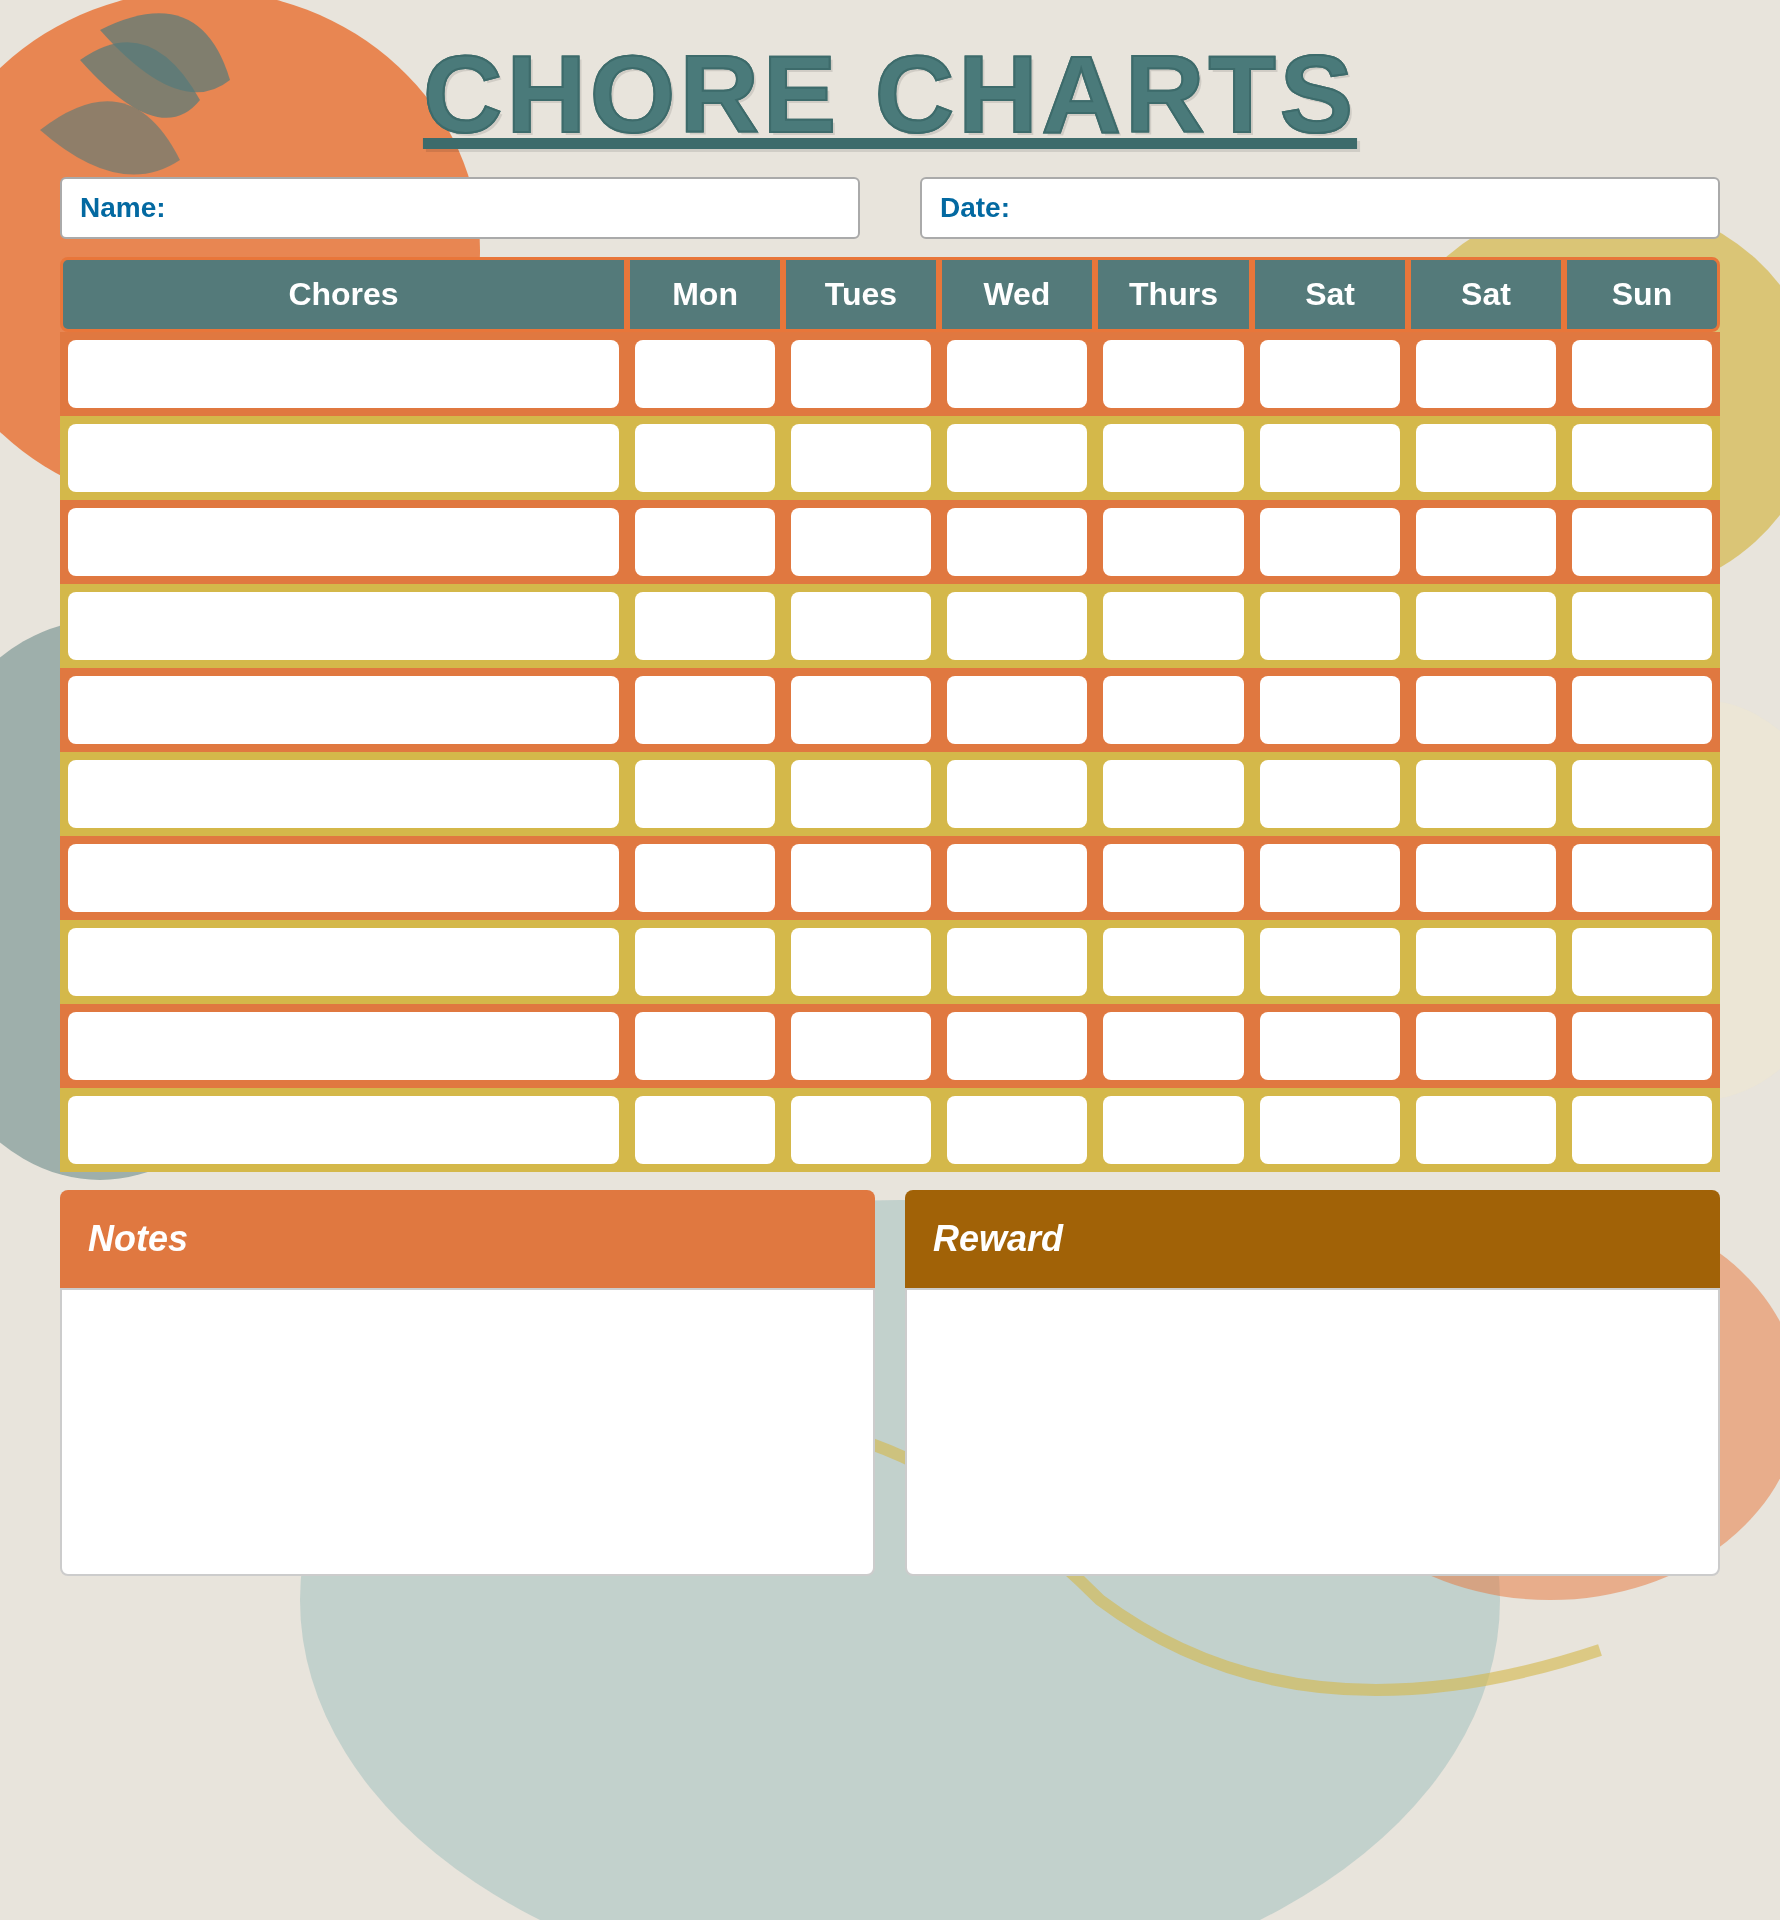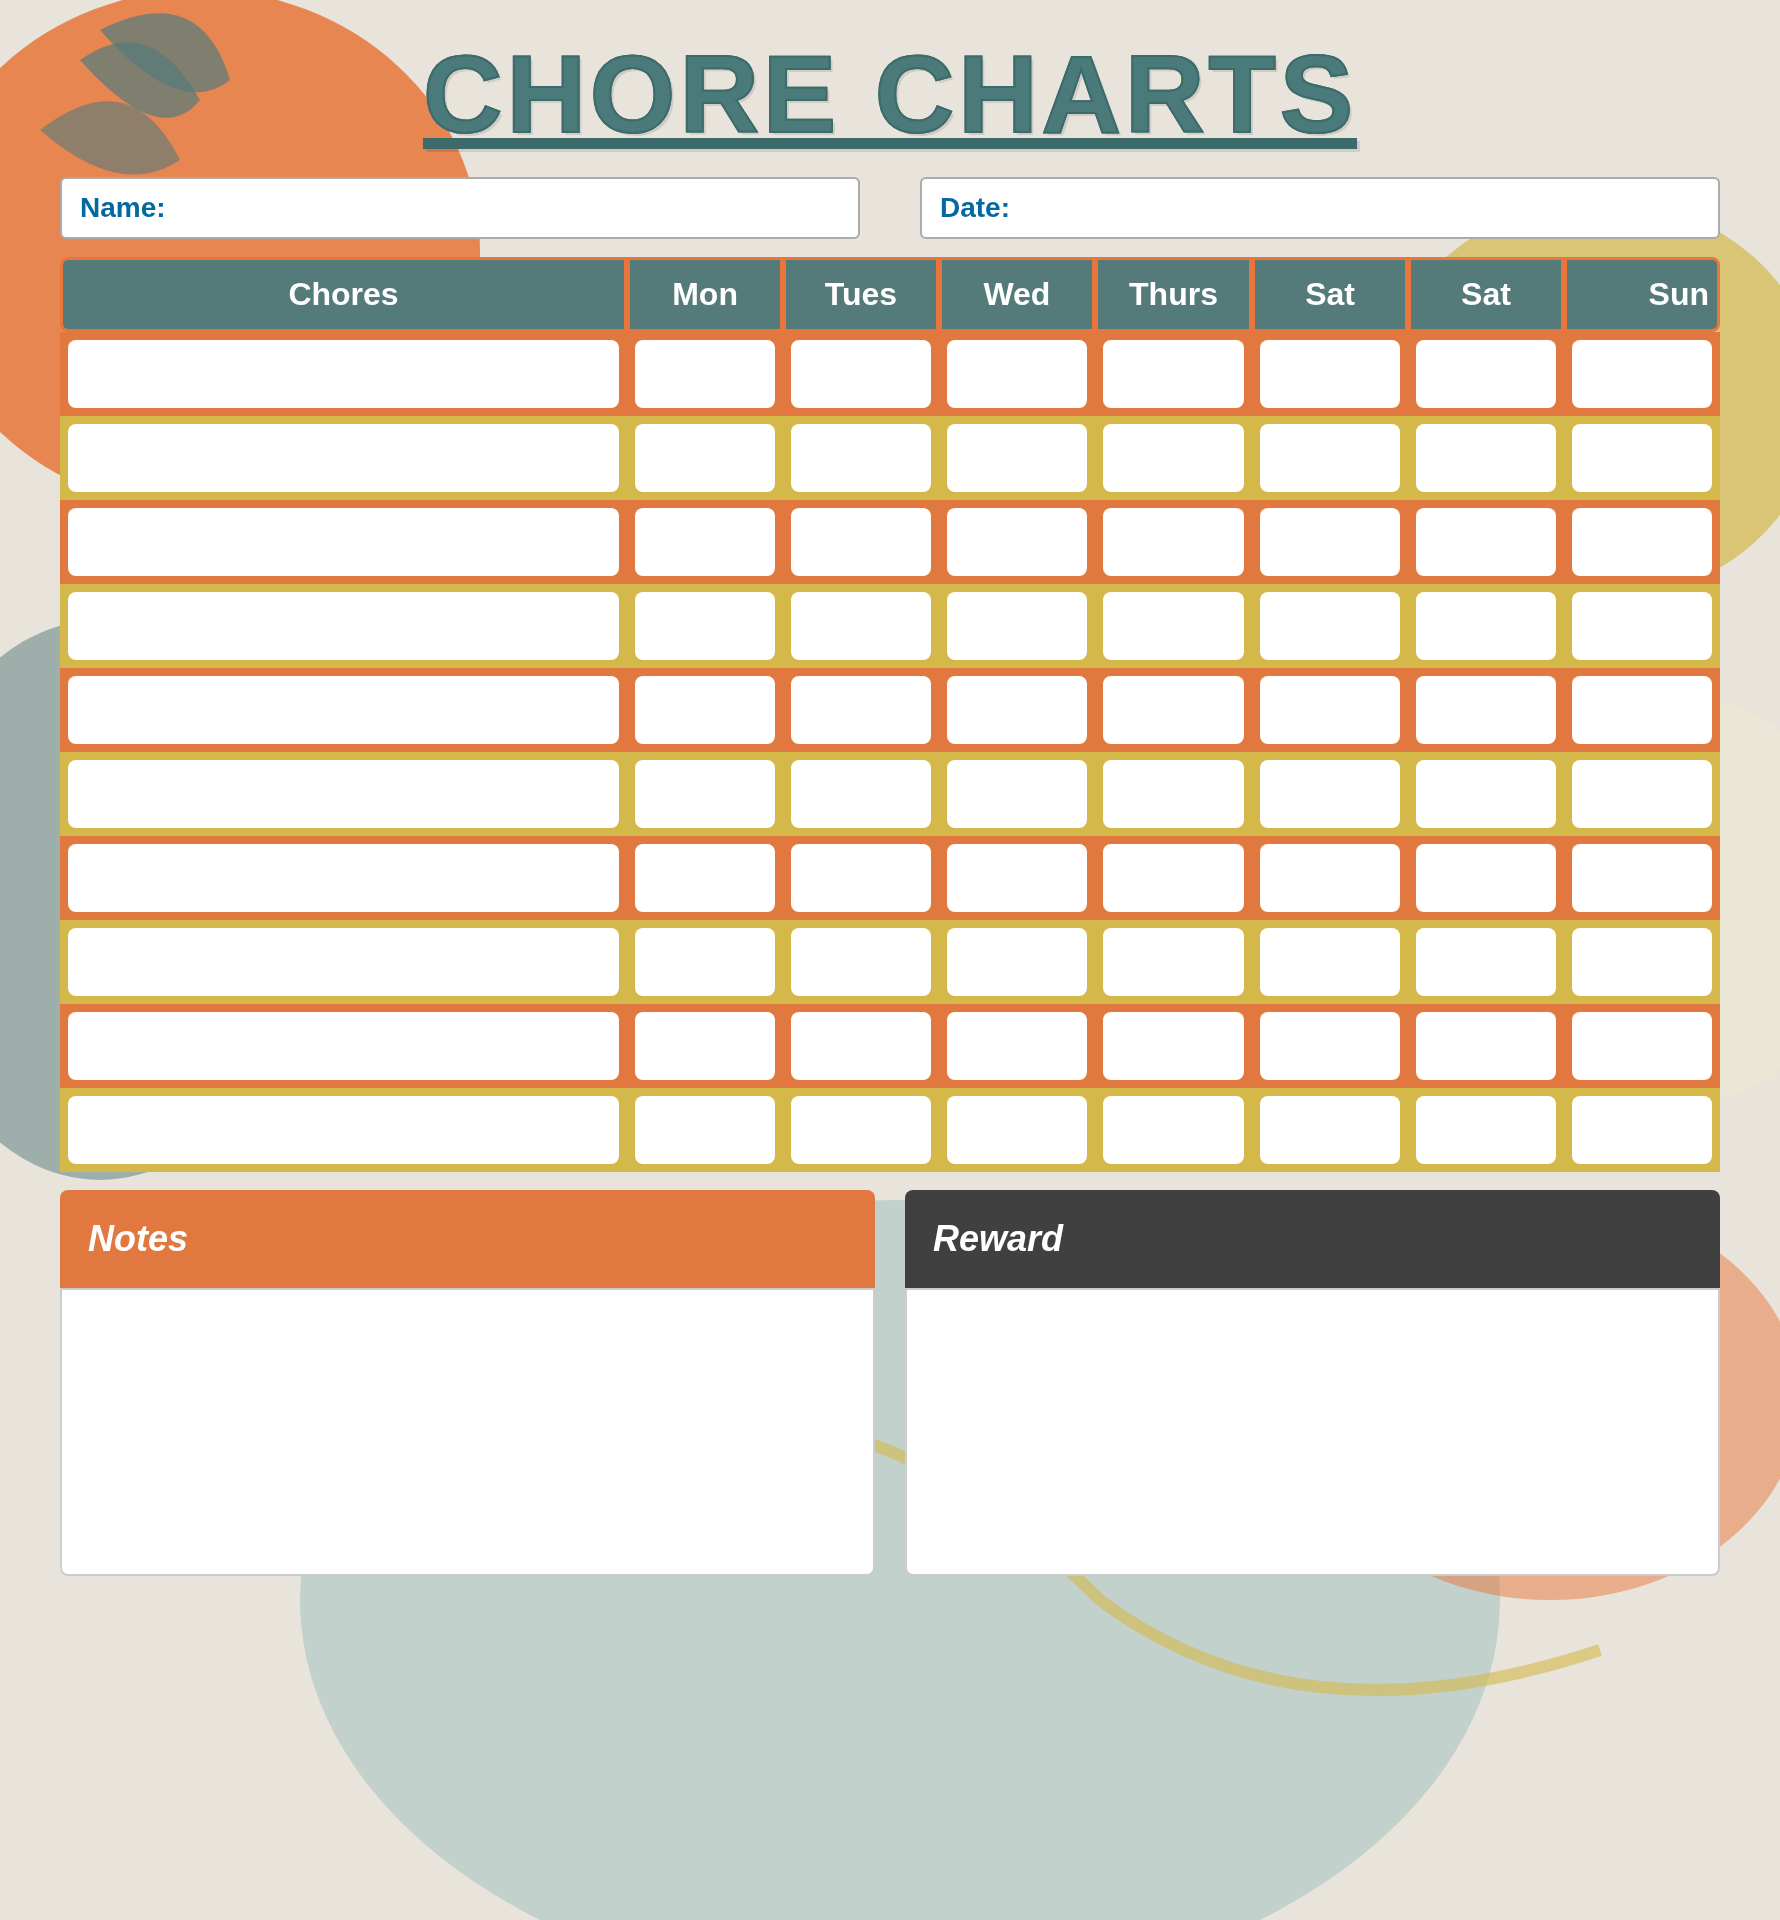--- a/index.html
+++ b/index.html
@@ -102,21 +102,20 @@
       text-align: center;
       border: 3px solid #e8763a;
       margin-left: 16px;
     }
 
     .header-row th:first-child {
       border-radius: 8px 0 0 8px;
     }
     .header-row th:last-child {
       border-radius: 0 8px 8px 0;
-      text-align: right;
     }
 
     .chore-col {
       width: 400px;
     }
 
     .day-col {
       width: 110px;
     }
 
@@ -169,21 +168,21 @@
       font-weight: bold;
       color: white;
       font-style: italic;
     }
 
     .notes-header {
       background: #e07840;
     }
 
     .reward-header {
-      background: #404040;
+      background: #a16207;
     }
 
     .section-body {
       background: white;
       border: 2px solid #ccc;
       border-radius: 0 0 8px 8px;
       min-height: 280px;
       padding: 10px;
     }
   </style>

